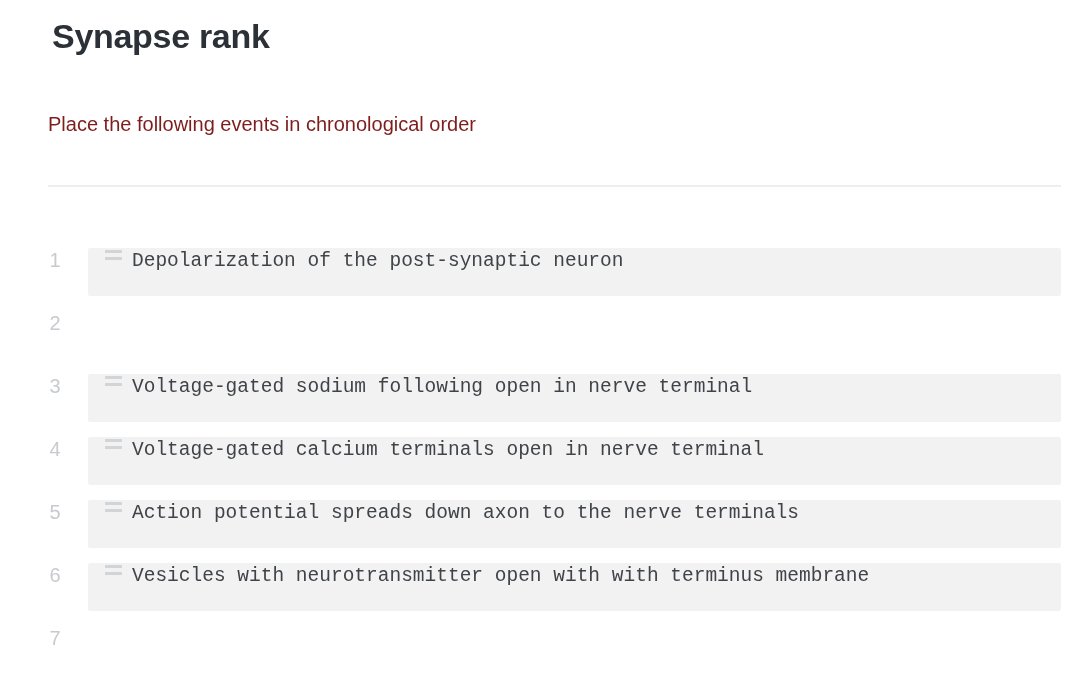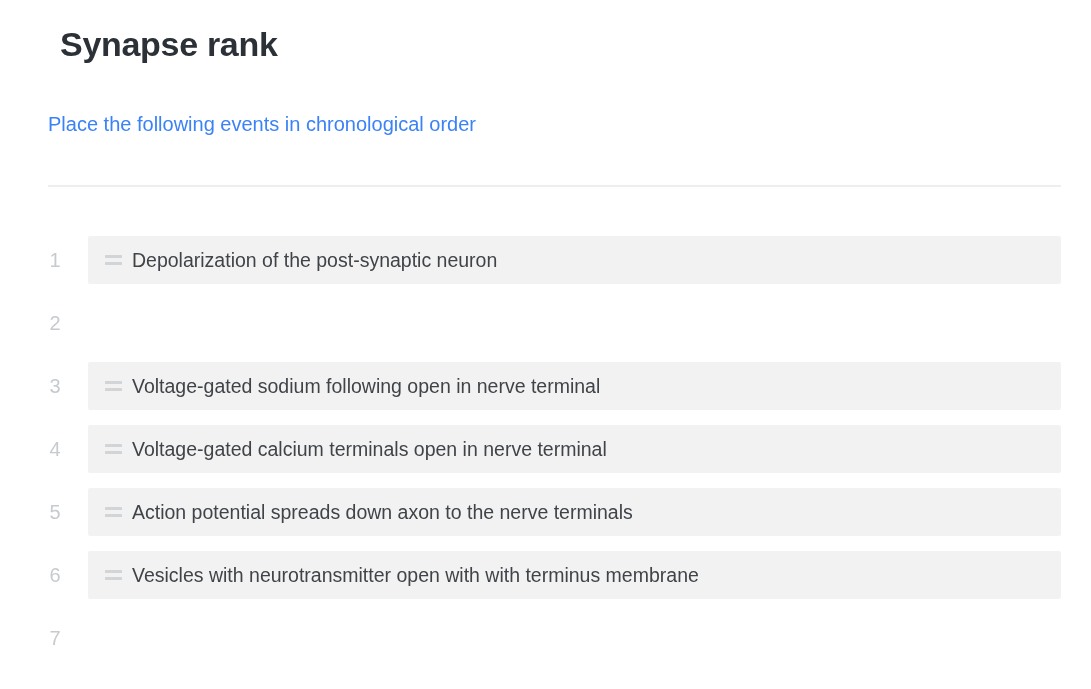--- a/index.html
+++ b/index.html
@@ -21,38 +21,38 @@
     width: 1091px;
     height: 689px;
     box-sizing: border-box;
   }
 
   
   .page-title {
     position: absolute;
     left: 48px;
     top: 9px;
-    margin: 12px;
+    margin: 4px;
     font-size: 34px;
     line-height: 46px;
     font-weight: bold;
     letter-spacing: -0.3px;
     color: #2b3137;
     white-space: nowrap;
   }
 
   .page-subtitle {
     position: absolute;
     left: 48px;
     top: 111px;
     margin: 0;
     font-size: 20px;
     line-height: 27px;
     font-weight: normal;
-    color: #3b82f6;
+    color: #7f1d1d;
     white-space: nowrap;
   }
 
   .divider {
     position: absolute;
     left: 48px;
     top: 185px;
     width: 1013px;
     height: 2px;
     background: #eeeeef;
@@ -87,27 +87,27 @@
     font-size: 20px;
     font-weight: normal;
     color: #c7cbcf;
     user-select: none;
   }
 
   .rank-card {
     position: absolute;
     left: 88px;
     right: 30px;
-    top: 0;
+    top: 12px;
     height: 48px;
     background: #f2f2f3;
     border-radius: 2px;
     display: flex;
-    align-items: center;
     cursor: move;
+    font-family: Liberation Mono, monospace;
   }
 
   .drag-handle {
     flex: 0 0 auto;
     margin-left: 17px;
     margin-right: 10px;
     width: 17px;
     height: 13px;
     display: flex;
     flex-direction: column;

